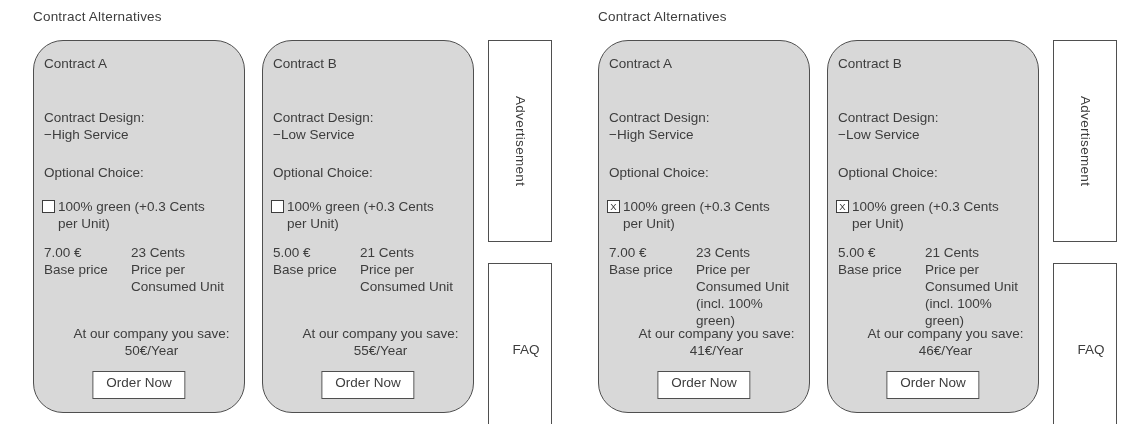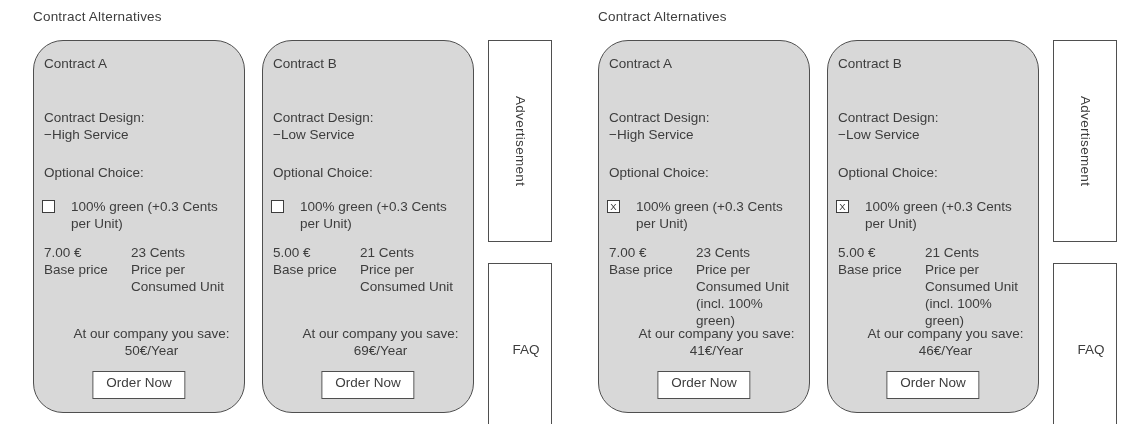--- a/index.html
+++ b/index.html
@@ -9,21 +9,21 @@
   .panel { position:absolute; top:0; width:583px; height:424px; }
   .panel-title { position:absolute; top:9px; left:33px; width:440px; 
                  letter-spacing:0.2px; }
   .card { position:absolute; top:40px; width:212px; height:373px; background:#d8d8d8;
           border:1.4px solid #4f4f4f; border-radius:30px; box-sizing:border-box; }
   .card.pos-a { left:33px; }
   .card.pos-b { left:262px; }
   .c-title    { position:absolute; top:15px;  left:10px; }
   .c-design   { position:absolute; top:40px;  left:10px; line-height:17px;margin-top:28px; }
   .c-optional { position:absolute; top:124px; left:10px; }
-  .c-check    { position:absolute; top:157px; left:8px;  display:flex; gap:16px; }
+  .c-check    { position:absolute; top:157px; left:8px;  display:flex; gap:3px; }
   .checkbox { width:11px; height:11px; border:1.3px solid #3d3d3d; background:#ffffff;
               flex:0 0 auto; margin-top:2px; display:flex; align-items:center;
               justify-content:center; font-size:9.5px; line-height:1; cursor:pointer; }
   .check-label { line-height:17px; width:-moz-fit-content; width:fit-content; }
   .check-line2 { }
   .c-price { position:absolute; top:203px; left:10px; right:8px; display:flex; line-height:17px; }
   .price-col1 { width:87px; flex:0 0 auto; }
   .price-col2 { flex:1 1 auto; }
   .pline:empty { display:none; }
   .c-save { position:absolute; top:284px; left:0; right:0; text-align:center; line-height:17px;margin-left:25px; }
@@ -100,21 +100,21 @@
         </div>
         <div class="price-col2">
           <div>21 Cents</div>
           <div class="pline">Price per</div>
           <div class="pline">Consumed Unit</div>
 
         </div>
       </div>
       <div class="c-save">
         <div>At our company you save:</div>
-        <div>69€/Year</div>
+        <div>55€/Year</div>
       </div>
       <button class="c-order">Order Now</button>
     </div>
 
     <div class="side-box ad-box">
       <span class="v-text">Advertisement</span>
     </div>
     <div class="side-box faq-box">
       <span>FAQ</span>
     </div>

